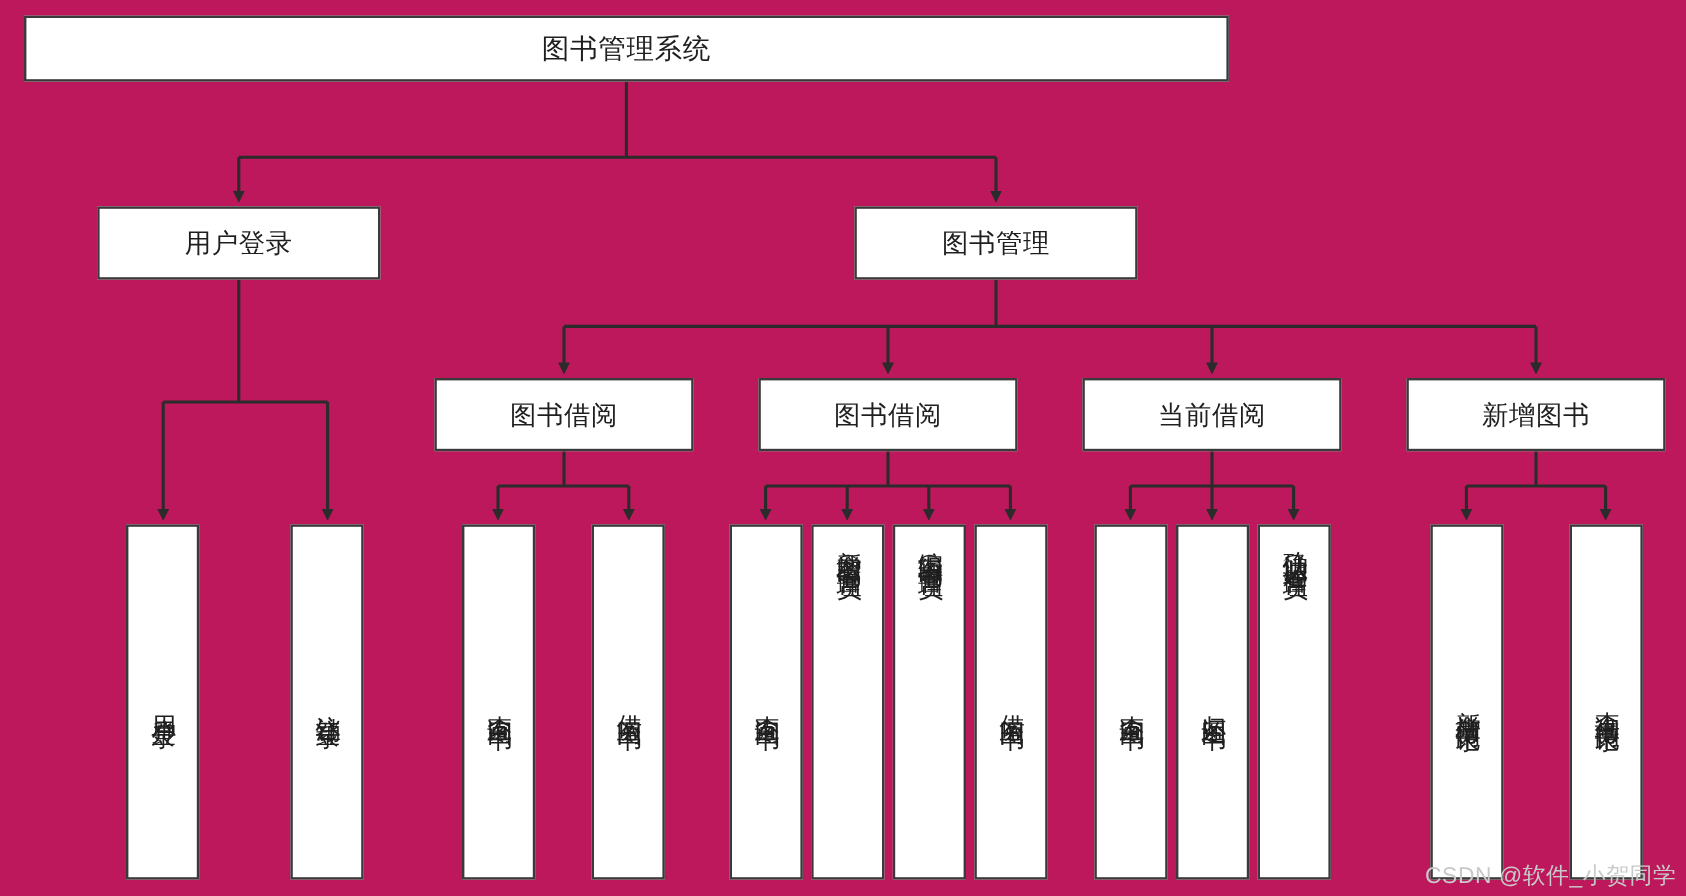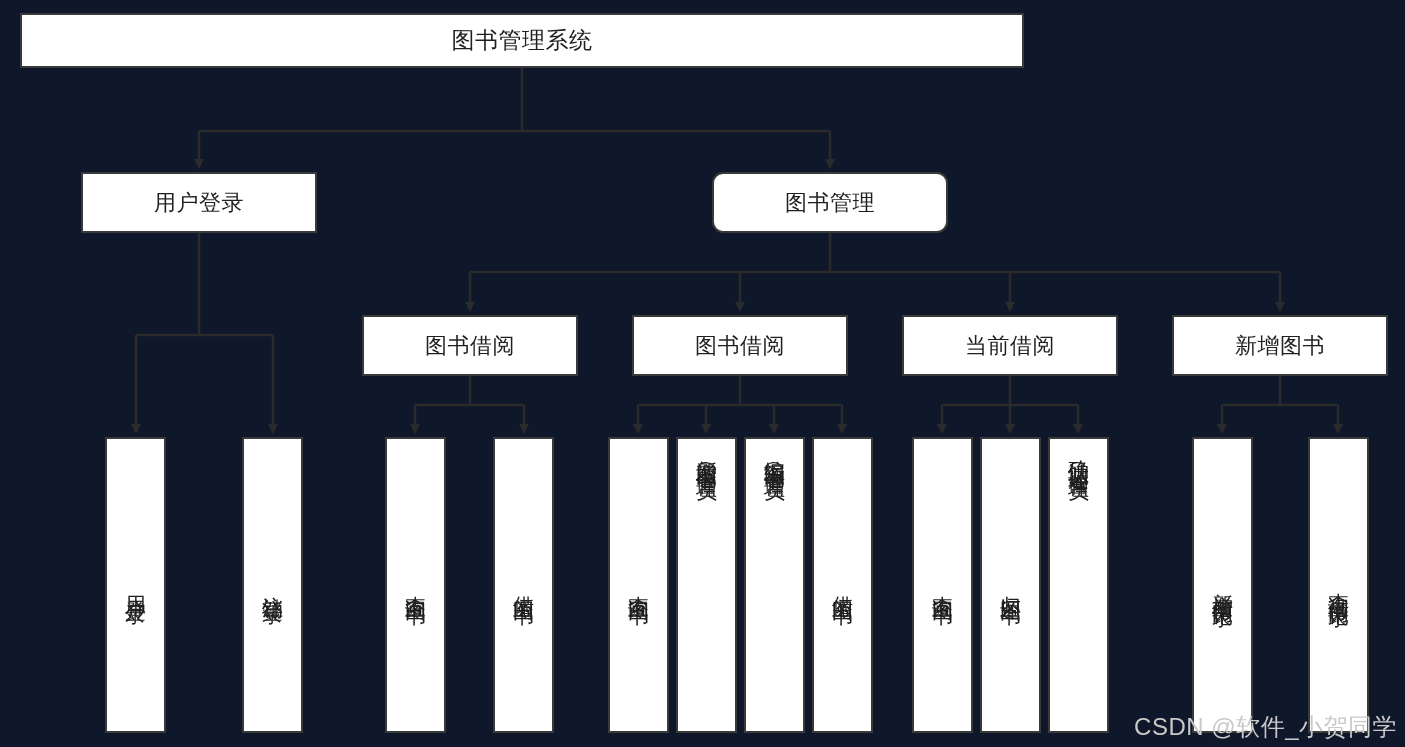--- a/index.html
+++ b/index.html
@@ -5,21 +5,21 @@
 <style>
   html,body{margin:0;padding:0;background:#ffffff;}
   body{
     font-family:"Liberation Sans","DejaVu Sans",sans-serif;
     color:#1f1f1f;
   }
   #diagram-root{
     position:relative;
     width:1405px;
     height:747px;
-    background:#0f172a;
+    background:#be185d;
     overflow:hidden;
   }
   
   .node{
     position:absolute;
     box-sizing:border-box;
     background:#ffffff;
     border:2px solid #3a3a3a;
     display:flex;
     align-items:center;
@@ -62,21 +62,21 @@
     position:absolute;
     left:0;top:0;
     width:1405px;height:747px;
     pointer-events:none;
   }
   
   #watermark{
     position:absolute;
     right:8px;
     bottom:4px;
-    font-size:24px;
+    font-size:19px;
     color:#c9c9c9;
     letter-spacing:0.5px;
     white-space:nowrap;
     user-select:none;
   }
 </style>
 </head>
 <body>
 
 <div id="diagram-root">
@@ -131,21 +131,21 @@
     </g>
   </svg>
 
   <div class="node horiz root" style="left:20px;top:13px;width:1004px;height:55px;">
     <span class="node-label">图书管理系统</span>
   </div>
 
   <div class="node horiz" style="left:81px;top:172px;width:236px;height:61px;">
     <span class="node-label">用户登录</span>
   </div>
-  <div class="node horiz" style="left:712px;top:172px;width:236px;height:61px;border-radius:11px;">
+  <div class="node horiz" style="left:712px;top:172px;width:236px;height:61px;">
     <span class="node-label">图书管理</span>
   </div>
 
   <div class="node horiz" style="left:362px;top:315px;width:216px;height:61px;">
     <span class="node-label">图书借阅</span>
   </div>
   <div class="node horiz" style="left:902px;top:315px;width:216px;height:61px;">
     <span class="node-label">当前借阅</span>
   </div>
   <div class="node horiz" style="left:632px;top:315px;width:216px;height:61px;">

